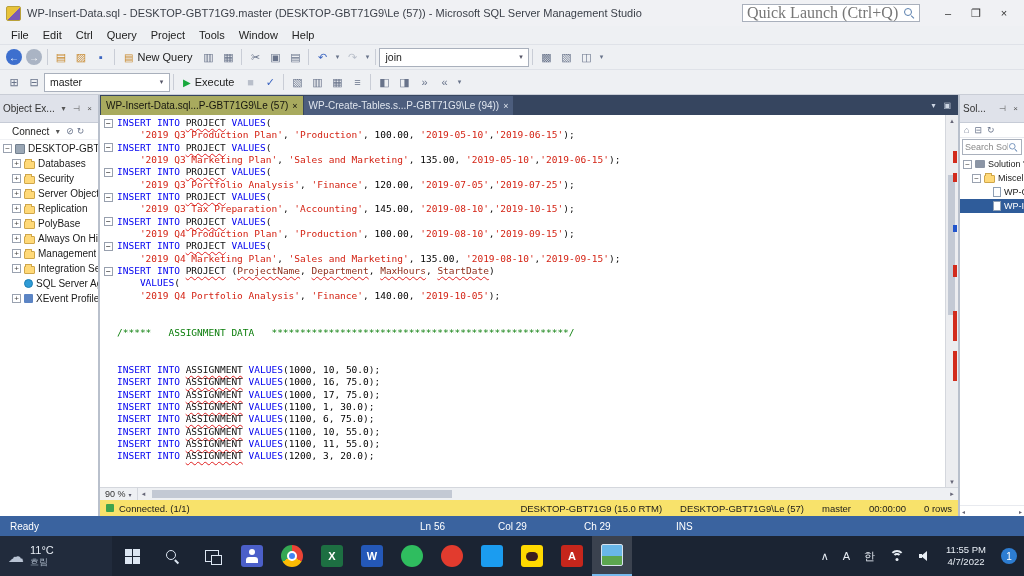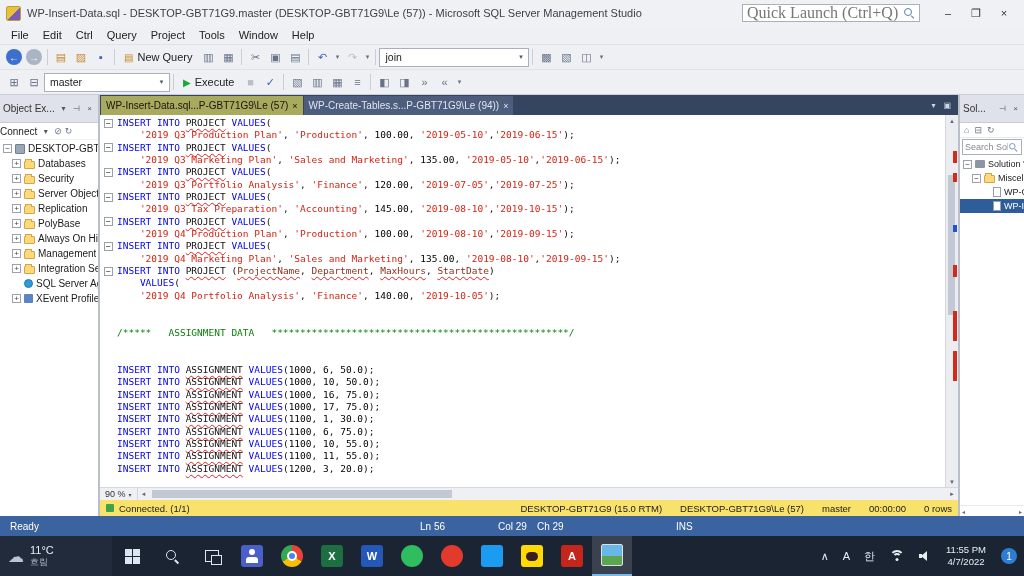--- a/index.html
+++ b/index.html
@@ -32,21 +32,21 @@
 .tb-btn{display:flex;align-items:center;gap:4px;padding:2px 6px;font-size:11px;color:#222;flex:none}
 .tb-btn .tbg{font-size:10px}
 .combo{height:19px;background:#fff;border:1px solid #a9b0bc;display:flex;align-items:center;font-size:10.5px;color:#222;padding-left:5px;flex:none}
 .combo-arrow{margin-left:auto;width:15px;height:100%;display:flex;align-items:center;justify-content:center;font-size:7px;color:#556}
 
 .main{flex:1;display:flex;min-height:0;border-top:1px solid #c9cdd6}
 .panel-head{height:28px;background:#dfe2ea;display:flex;align-items:center;font-size:10px;color:#333;padding:0 3px;gap:2px;border-bottom:1px solid #c6cbd6;flex:none}
 .ph-title{flex:1;overflow:hidden;white-space:nowrap}
 .ph-ico{font-size:8px;color:#555;width:11px;text-align:center;flex:none}
 .oe{width:100px;display:flex;flex-direction:column;background:#fff;border-right:2px solid #b9c0cc;flex:none}
-.connect-row{height:17px;display:flex;align-items:center;font-size:10px;color:#222;padding:0 0;gap:3px;flex:none;border-bottom:1px solid #f0f1f4}
+.connect-row{height:17px;display:flex;align-items:center;font-size:10px;color:#222;padding:0 12px;gap:3px;flex:none;border-bottom:1px solid #f0f1f4}
 .oe-tbi{font-size:9px;color:#68738a}
 .tree{flex:1;overflow:hidden;font-size:10px;color:#1a1a1a;padding-top:1px}
 .trow{height:15px;display:flex;align-items:center;gap:3px;white-space:nowrap;overflow:hidden}
 .trow.sel{background:#2f5c9a;color:#fff}
 .expander{width:9px;height:9px;border:1px solid #9aa2b0;background:#fff;font-size:8px;line-height:7px;text-align:center;color:#444;flex:none}
 .exp-sp{width:9px;flex:none}
 .tico{flex:none}
 .tico.folder{width:11px;height:8px;background:#ffd978;border:1px solid #cfa64a;border-radius:1px;position:relative;margin-top:2px}
 .tico.folder::before{content:"";position:absolute;top:-3px;left:0;width:5px;height:2px;background:#ffd978;border:1px solid #cfa64a;border-bottom:0}
 .tico.server{width:10px;height:10px;background:#9aa7b5;border:1px solid #73808f;border-radius:1px}
@@ -340,21 +340,20 @@
             <div class="cl"><span class="gut"><span class="foldbox">−</span></span><span class="lc"><span class="tok-k">INSERT INTO </span><span class="tok-e">PROJECT</span><span class="tok-k"> VALUES</span><span class="tok-p">(</span></span></div>
             <div class="cl"><span class="gut"></span><span class="lc"><span class="tok-p">    </span><span class="tok-s">'2019 Q4 Marketing Plan'</span><span class="tok-p">, </span><span class="tok-s">'Sales and Marketing'</span><span class="tok-p">, </span><span class="tok-n">135.00</span><span class="tok-p">, </span><span class="tok-s">'2019-08-10'</span><span class="tok-p">,</span><span class="tok-s">'2019-09-15'</span><span class="tok-p">);</span></span></div>
             <div class="cl"><span class="gut"><span class="foldbox">−</span></span><span class="lc"><span class="tok-k">INSERT INTO </span><span class="tok-e">PROJECT</span><span class="tok-p"> (</span><span class="tok-col">ProjectName</span><span class="tok-p">, </span><span class="tok-col">Department</span><span class="tok-p">, </span><span class="tok-col">MaxHours</span><span class="tok-p">, </span><span class="tok-col">StartDate</span><span class="tok-p">)</span></span></div>
             <div class="cl"><span class="gut"></span><span class="lc"><span class="tok-p">    </span><span class="tok-k">VALUES</span><span class="tok-p">(</span></span></div>
             <div class="cl"><span class="gut"></span><span class="lc"><span class="tok-p">    </span><span class="tok-s">'2019 Q4 Portfolio Analysis'</span><span class="tok-p">, </span><span class="tok-s">'Finance'</span><span class="tok-p">, </span><span class="tok-n">140.00</span><span class="tok-p">, </span><span class="tok-s">'2019-10-05'</span><span class="tok-p">);</span></span></div>
             <div class="cl"><span class="gut"></span><span class="lc"></span></div>
             <div class="cl"><span class="gut"></span><span class="lc"></span></div>
             <div class="cl"><span class="gut"></span><span class="lc"><span class="tok-c">/*****   ASSIGNMENT DATA   ****************************************************/</span></span></div>
             <div class="cl"><span class="gut"></span><span class="lc"></span></div>
             <div class="cl"><span class="gut"></span><span class="lc"></span></div>
-            <div class="cl"><span class="gut"></span><span class="lc"><span class="tok-k">INSERT INTO </span><span class="tok-e">ASSIGNMENT</span><span class="tok-k"> VALUES</span><span class="tok-p">(</span><span class="tok-n">1000</span><span class="tok-p">, </span><span class="tok-n">6</span><span class="tok-p">, </span><span class="tok-n">50.0</span><span class="tok-p">);</span></span></div>
             <div class="cl"><span class="gut"></span><span class="lc"><span class="tok-k">INSERT INTO </span><span class="tok-e">ASSIGNMENT</span><span class="tok-k"> VALUES</span><span class="tok-p">(</span><span class="tok-n">1000</span><span class="tok-p">, </span><span class="tok-n">10</span><span class="tok-p">, </span><span class="tok-n">50.0</span><span class="tok-p">);</span></span></div>
             <div class="cl"><span class="gut"></span><span class="lc"><span class="tok-k">INSERT INTO </span><span class="tok-e">ASSIGNMENT</span><span class="tok-k"> VALUES</span><span class="tok-p">(</span><span class="tok-n">1000</span><span class="tok-p">, </span><span class="tok-n">16</span><span class="tok-p">, </span><span class="tok-n">75.0</span><span class="tok-p">);</span></span></div>
             <div class="cl"><span class="gut"></span><span class="lc"><span class="tok-k">INSERT INTO </span><span class="tok-e">ASSIGNMENT</span><span class="tok-k"> VALUES</span><span class="tok-p">(</span><span class="tok-n">1000</span><span class="tok-p">, </span><span class="tok-n">17</span><span class="tok-p">, </span><span class="tok-n">75.0</span><span class="tok-p">);</span></span></div>
             <div class="cl"><span class="gut"></span><span class="lc"><span class="tok-k">INSERT INTO </span><span class="tok-e">ASSIGNMENT</span><span class="tok-k"> VALUES</span><span class="tok-p">(</span><span class="tok-n">1100</span><span class="tok-p">, </span><span class="tok-n">1</span><span class="tok-p">, </span><span class="tok-n">30.0</span><span class="tok-p">);</span></span></div>
             <div class="cl"><span class="gut"></span><span class="lc"><span class="tok-k">INSERT INTO </span><span class="tok-e">ASSIGNMENT</span><span class="tok-k"> VALUES</span><span class="tok-p">(</span><span class="tok-n">1100</span><span class="tok-p">, </span><span class="tok-n">6</span><span class="tok-p">, </span><span class="tok-n">75.0</span><span class="tok-p">);</span></span></div>
             <div class="cl"><span class="gut"></span><span class="lc"><span class="tok-k">INSERT INTO </span><span class="tok-e">ASSIGNMENT</span><span class="tok-k"> VALUES</span><span class="tok-p">(</span><span class="tok-n">1100</span><span class="tok-p">, </span><span class="tok-n">10</span><span class="tok-p">, </span><span class="tok-n">55.0</span><span class="tok-p">);</span></span></div>
             <div class="cl"><span class="gut"></span><span class="lc"><span class="tok-k">INSERT INTO </span><span class="tok-e">ASSIGNMENT</span><span class="tok-k"> VALUES</span><span class="tok-p">(</span><span class="tok-n">1100</span><span class="tok-p">, </span><span class="tok-n">11</span><span class="tok-p">, </span><span class="tok-n">55.0</span><span class="tok-p">);</span></span></div>
             <div class="cl"><span class="gut"></span><span class="lc"><span class="tok-k">INSERT INTO </span><span class="tok-e">ASSIGNMENT</span><span class="tok-k"> VALUES</span><span class="tok-p">(</span><span class="tok-n">1200</span><span class="tok-p">, </span><span class="tok-n">3</span><span class="tok-p">, </span><span class="tok-n">20.0</span><span class="tok-p">);</span></span></div>
           </div>
         <div class="vscroll">
@@ -437,21 +436,21 @@
         <span>▸</span>
       </div>
     </div>
 
   </div>
 
   <div class="statusbar">
     <span class="sb" style="left:10px">Ready</span>
     <span class="sb" style="left:420px">Ln 56</span>
     <span class="sb" style="left:498px">Col 29</span>
-    <span class="sb" style="left:537px">Ch 29</span>
+    <span class="sb" style="left:584px">Ch 29</span>
     <span class="sb" style="left:676px">INS</span>
   </div>
 
   <div class="taskbar">
     <div class="weather">
       <span class="w-icon">☁</span>
       <div>
         <div class="w-temp">11°C</div>
         <div class="w-desc">흐림</div>
       </div>

